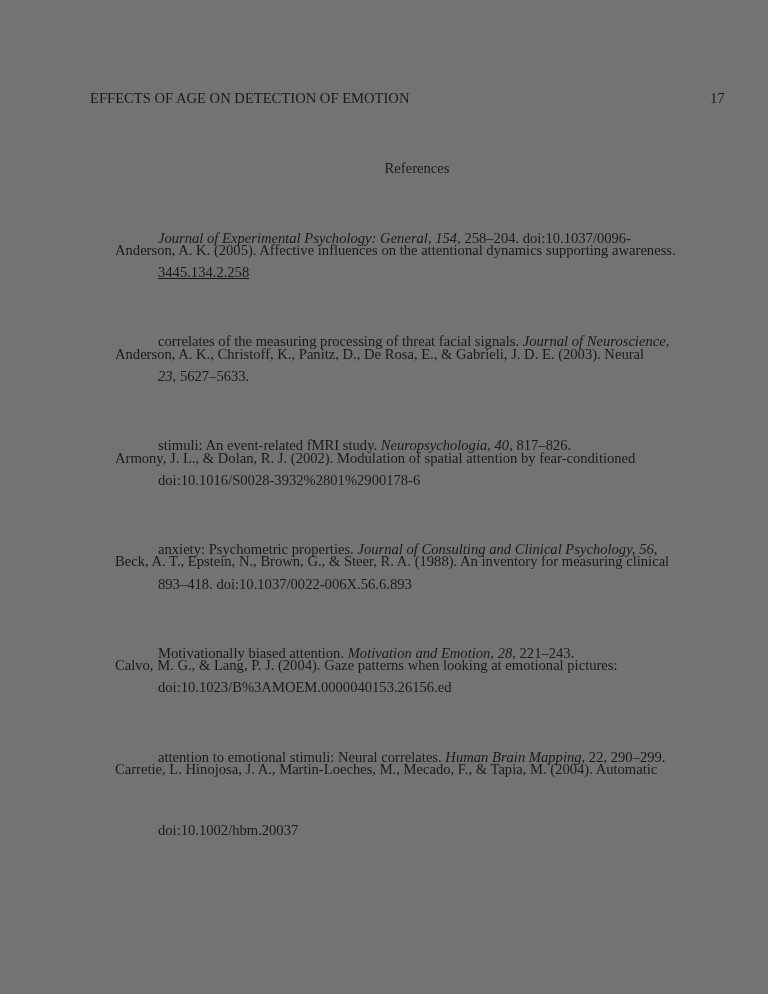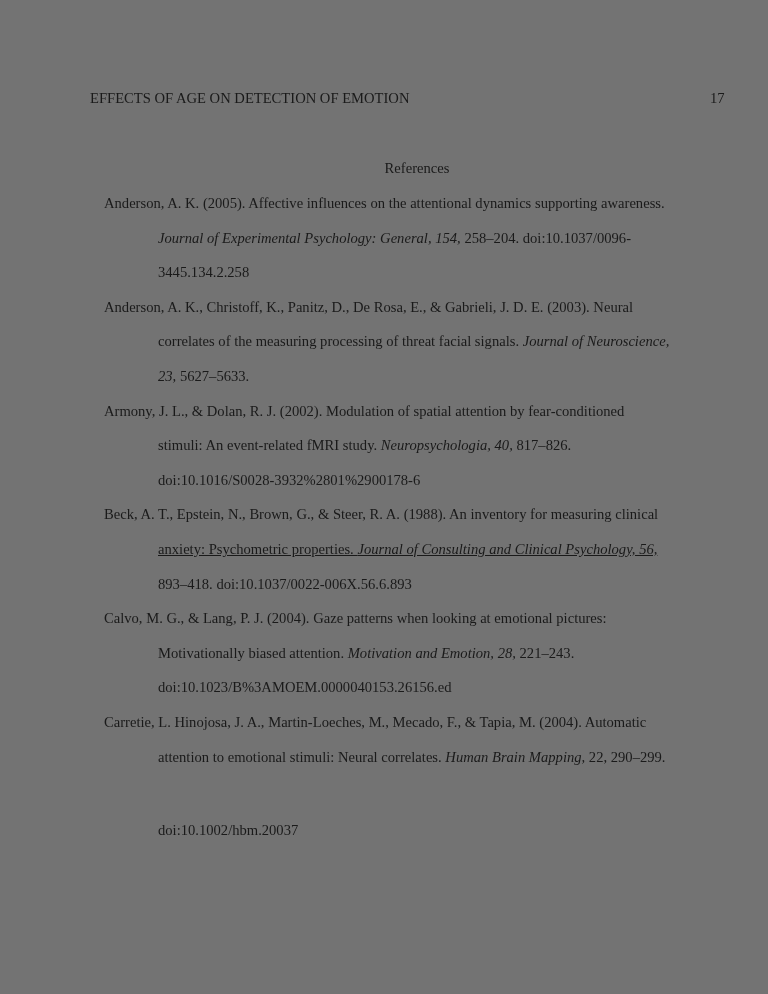--- a/index.html
+++ b/index.html
@@ -4,50 +4,50 @@
   <style>
     html, body { margin: 0; padding: 0; background: #ffffff; }
     body { width: 768px; height: 994px; position: relative; overflow: hidden;
            font-family: "Liberation Serif", "DejaVu Serif", serif; color: #1a1a1a; font-size: 14.6px; }
     .page { position: absolute; left: 0; top: 0; width: 768px; height: 994px; background: #737373; }
     .running-head { position: absolute; top: 90px; left: 90px; white-space: nowrap; }
     .page-number { position: absolute; top: 90px; left: 710px; }
     .section-title { position: absolute; top: 160px; left: 0; width: 834px; text-align: center; }
     .ref { position: absolute; left: 0; width: 768px; }
     .line { position: absolute; white-space: nowrap; height: 18px; line-height: 18px; }
-    .l1 { left: 104px; }
+    .l1 { left: 115px; margin-top: 47px; }
     .ln { left: 158px; }
     i { font-style: italic; }
   </style>
 </head>
 <body>
 
 <div class="page">
   <div class="running-head">EFFECTS OF AGE ON DETECTION OF EMOTION</div>
   <div class="page-number">17</div>
   <div class="section-title">References</div>
   <div id="refs">
       <div class="ref">
         <div class="line l1" style="top: 194px;"><span>Anderson, A. K. (2005). Affective influences on the attentional dynamics supporting awareness.</span></div>
         <div class="line ln" style="top: 228.6px;"><i>Journal of Experimental Psychology: General, 154,</i><span> 258–204. doi:10.1037/0096-</span></div>
-        <div class="line ln" style="top: 263.2px;"><span>3445.134.2.258</span></div>
+        <div class="line ln" style="top: 263.2px; text-decoration: underline;"><span>3445.134.2.258</span></div>
       </div>
       <div class="ref">
         <div class="line l1" style="top: 297.8px;"><span>Anderson, A. K., Christoff, K., Panitz, D., De Rosa, E., &amp; Gabrieli, J. D. E. (2003). Neural</span></div>
         <div class="line ln" style="top: 332.4px;"><span>correlates of the measuring processing of threat facial signals. </span><i>Journal of Neuroscience,</i></div>
         <div class="line ln" style="top: 367px;"><i>23,</i><span> 5627–5633.</span></div>
       </div>
       <div class="ref">
         <div class="line l1" style="top: 401.6px;"><span>Armony, J. L., &amp; Dolan, R. J. (2002). Modulation of spatial attention by fear-conditioned</span></div>
         <div class="line ln" style="top: 436.2px;"><span>stimuli: An event-related fMRI study. </span><i>Neuropsychologia, 40,</i><span> 817–826.</span></div>
         <div class="line ln" style="top: 470.8px;"><span>doi:10.1016/S0028-3932%2801%2900178-6</span></div>
       </div>
       <div class="ref">
         <div class="line l1" style="top: 505.4px;"><span>Beck, A. T., Epstein, N., Brown, G., &amp; Steer, R. A. (1988). An inventory for measuring clinical</span></div>
-        <div class="line ln" style="top: 540px; text-decoration: underline;"><span>anxiety: Psychometric properties. </span><i>Journal of Consulting and Clinical Psychology, 56,</i></div>
+        <div class="line ln" style="top: 540px;"><span>anxiety: Psychometric properties. </span><i>Journal of Consulting and Clinical Psychology, 56,</i></div>
         <div class="line ln" style="top: 574.6px;"><span>893–418. doi:10.1037/0022-006X.56.6.893</span></div>
       </div>
       <div class="ref">
         <div class="line l1" style="top: 609.2px;"><span>Calvo, M. G., &amp; Lang, P. J. (2004). Gaze patterns when looking at emotional pictures:</span></div>
         <div class="line ln" style="top: 643.8px;"><span>Motivationally biased attention. </span><i>Motivation and Emotion, 28,</i><span> 221–243.</span></div>
         <div class="line ln" style="top: 678.4px;"><span>doi:10.1023/B%3AMOEM.0000040153.26156.ed</span></div>
       </div>
       <div class="ref">
         <div class="line l1" style="top: 713px;"><span>Carretie, L. Hinojosa, J. A., Martin-Loeches, M., Mecado, F., &amp; Tapia, M. (2004). Automatic</span></div>
         <div class="line ln" style="top: 747.6px;"><span>attention to emotional stimuli: Neural correlates. </span><i>Human Brain Mapping,</i><span> 22, 290–299.</span></div>

